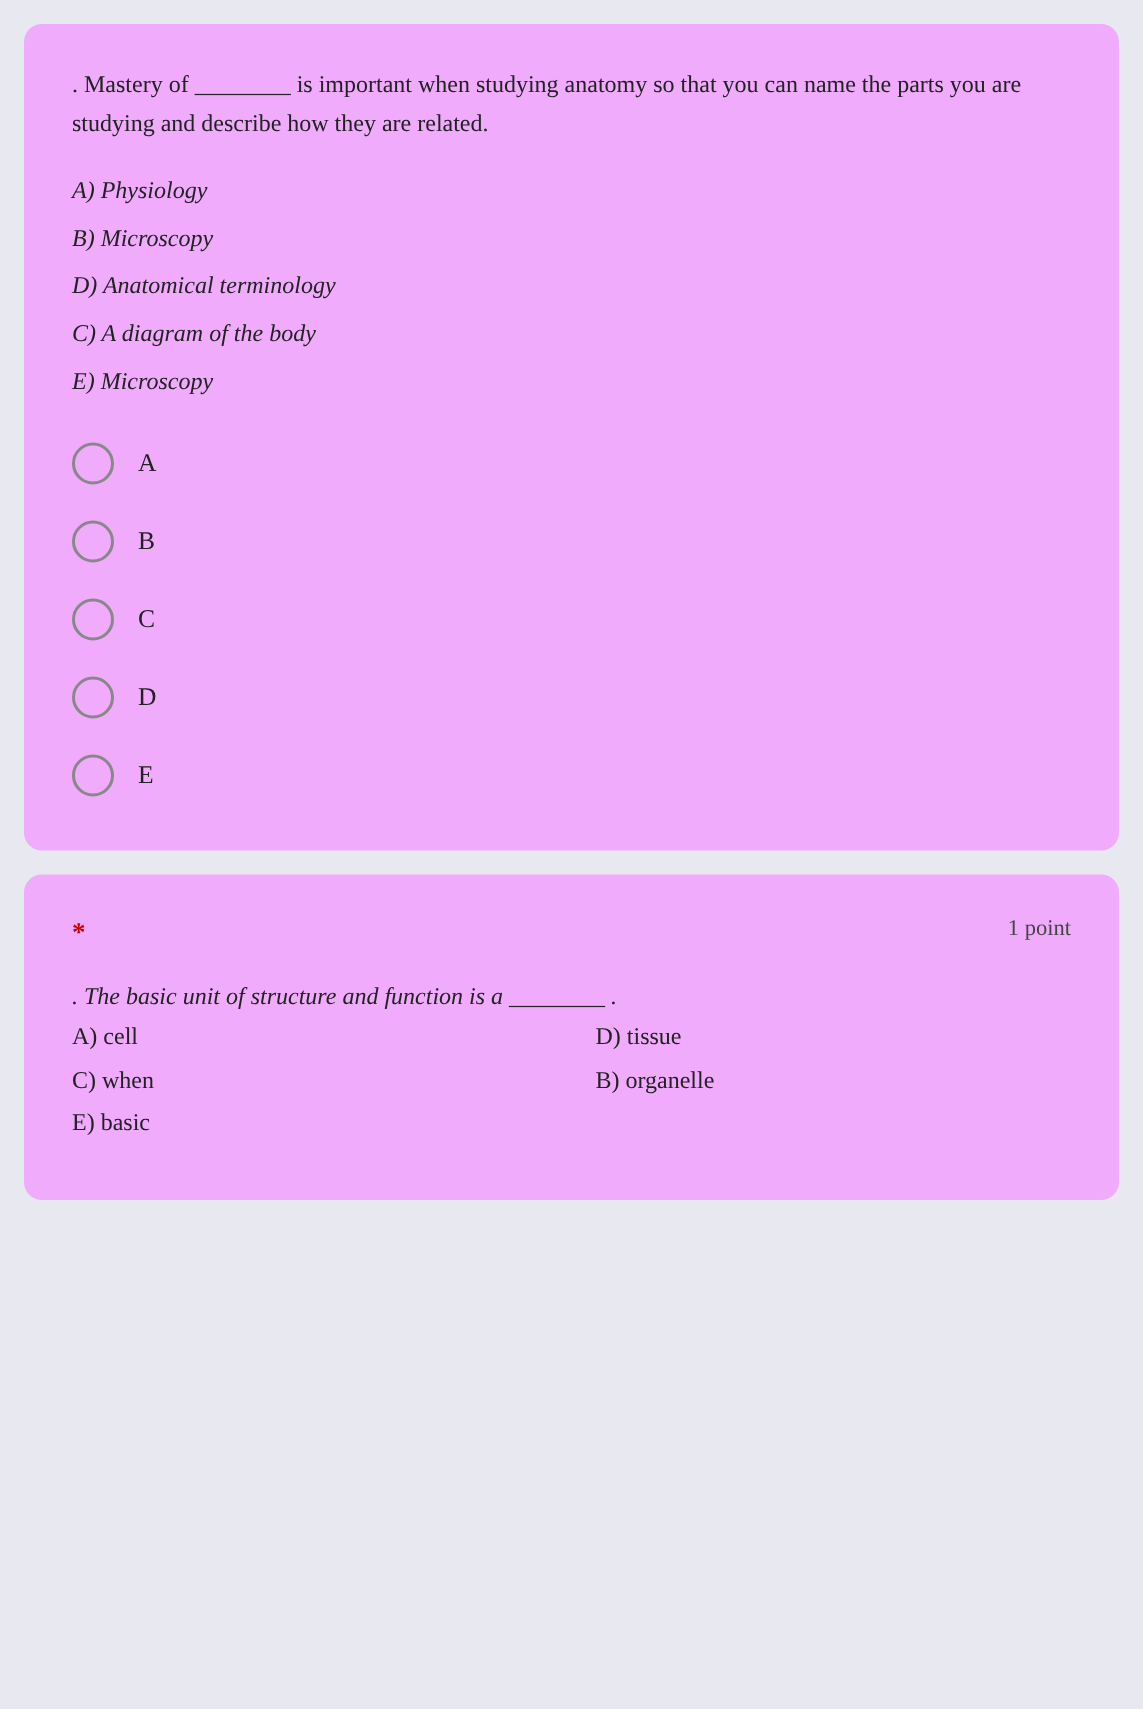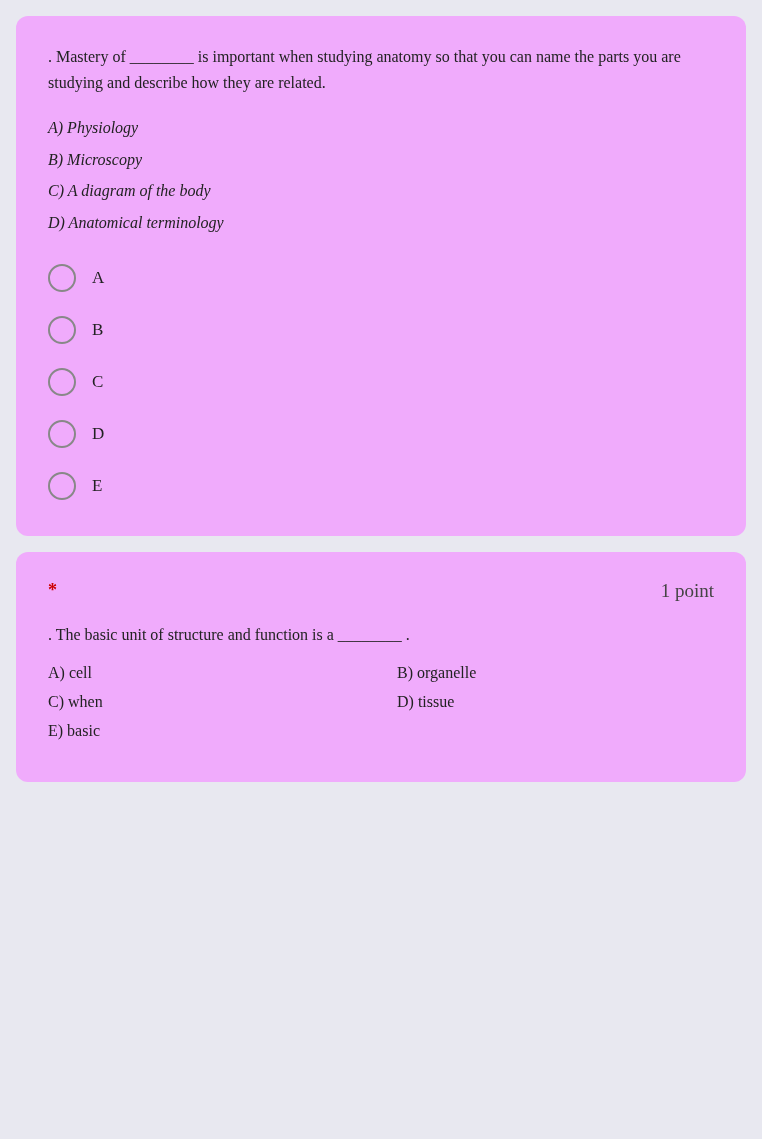--- a/index.html
+++ b/index.html
@@ -84,28 +84,29 @@
       margin-bottom: 20px;
     }
 
     .required-star {
       color: #cc0000;
       font-size: 18px;
       font-weight: bold;
     }
 
     .points-label {
-      font-size: 19px;
+      font-size: 15px;
       color: #444;
     }
 
     .question-text-2 {
       font-size: 16px;
       line-height: 1.6;
-      margin-bottom: 12px;
+      margin-bottom: 0;
+      font-style: italic;
     }
 
     .options-grid {
       display: grid;
       grid-template-columns: 1fr 1fr;
       gap: 20px 32px;
     }
 
     .options-grid .option-item {
       font-size: 16px;
@@ -122,26 +123,30 @@
   <ul class="options-list">
     <li>
       <span>A)</span>
       <span> Physiology</span>
     </li>
     <li>
       <span>B)</span>
       <span> Microscopy</span>
     </li>
     <li>
+      <span>D)</span>
+      <span> Anatomical terminology</span>
+    </li>
+    <li>
       <span>C)</span>
       <span> A diagram of the body</span>
     </li>
     <li>
-      <span>D)</span>
-      <span> Anatomical terminology</span>
+      <span>E)</span>
+      <span> Microscopy</span>
     </li>
   </ul>
 
   <div class="radio-group">
     <label class="radio-option">
       <div class="radio-circle"></div>
       <span class="radio-label">A</span>
     </label>
     <label class="radio-option">
       <div class="radio-circle"></div>
@@ -172,18 +177,18 @@
 
   <p class="question-text-2">. The basic unit of structure and function is a ________ .</p>
 
   <div class="options-grid">
     <div>
       <div class="option-item">A)  cell</div>
       <div class="option-item">C)  when</div>
       <div class="option-item">E)  basic</div>
     </div>
     <div>
+      <div class="option-item">D)  tissue</div>
       <div class="option-item">B)  organelle</div>
-      <div class="option-item">D)  tissue</div>
     </div>
   </div>
 
 </div>
 
 </body></html>

